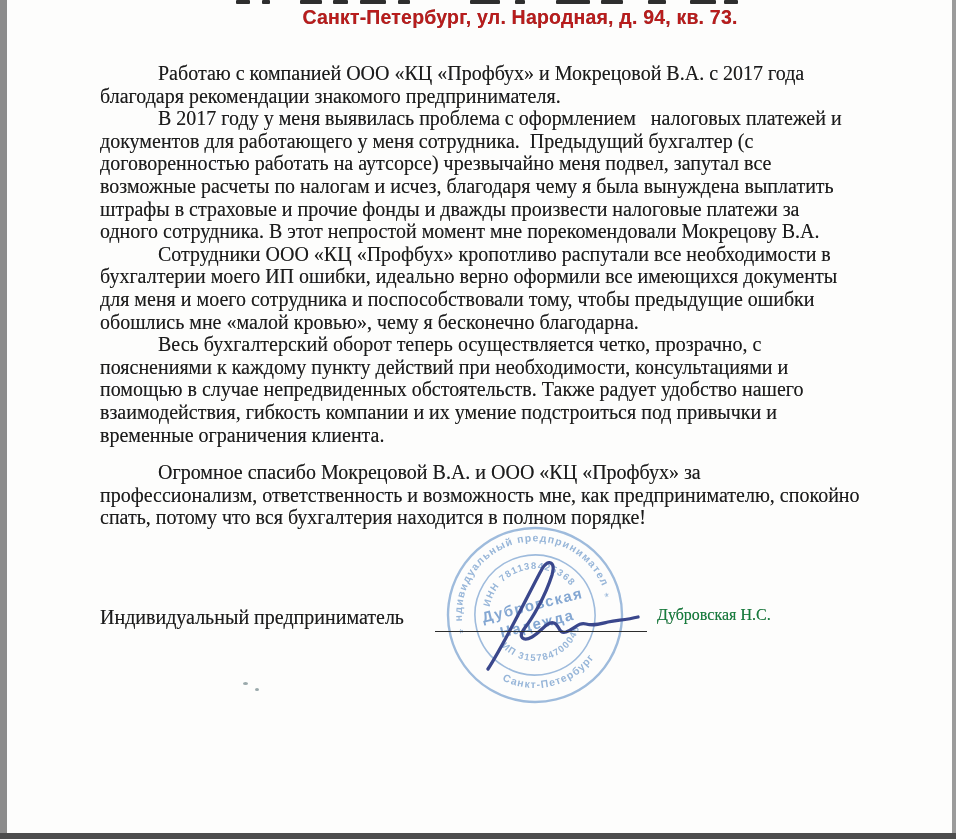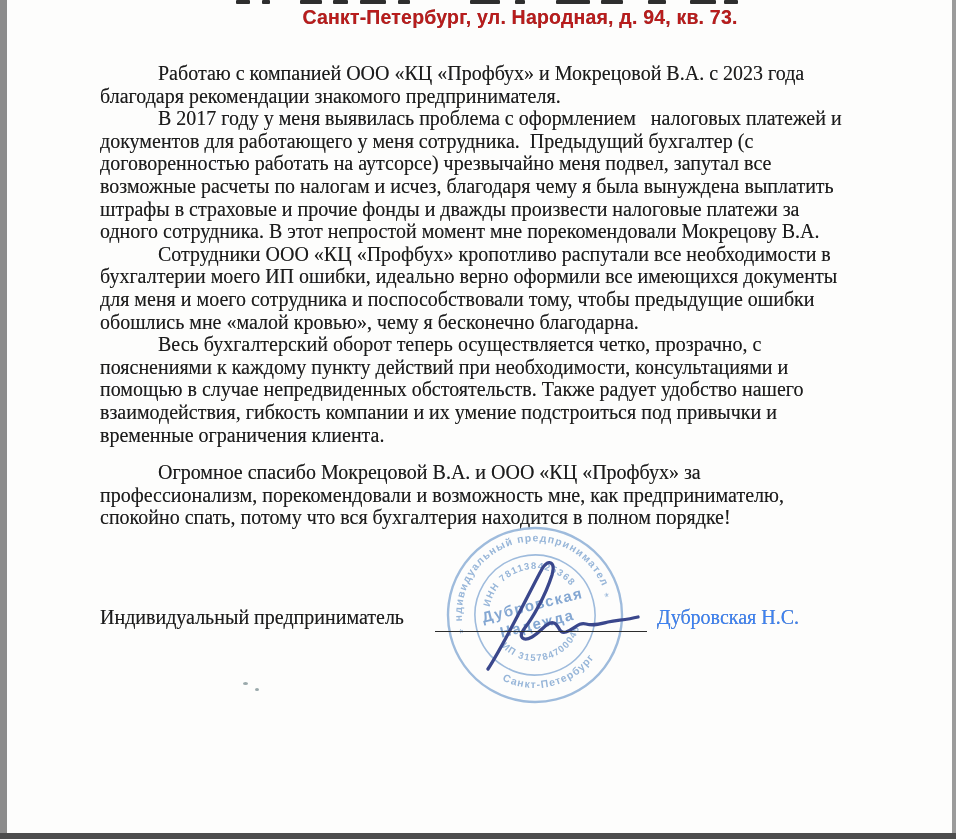--- a/index.html
+++ b/index.html
@@ -41,21 +41,21 @@
   .sign-role{
     position:absolute;left:100px;top:2px;
     font-size:20px;color:#1c1c1c;text-shadow:0 0 .6px rgba(28,28,28,.5);
   }
   .sign-line{
     position:absolute;left:435px;top:0;width:212px;height:27px;
     border-bottom:1.6px solid #2c2c2c;
   }
   .sign-name{
     position:absolute;left:657px;top:2px;
-    font-size:20px;color:#3b82f6;text-shadow:0 0 .6px rgba(28,28,28,.5);
+    font-size:16px;color:#15803d;text-shadow:0 0 .6px rgba(28,28,28,.5);
   }
 
   .stamp{
     position:absolute;left:442px;top:522px;width:186px;height:186px;
     filter:blur(.4px);opacity:.92;
   }
   .stamp text, .stamp textPath{
     font-family:"Liberation Sans","DejaVu Sans",sans-serif;
     fill:#8fb0d6;
   }
@@ -90,25 +90,25 @@
   <i style="left:556px;width:34px;"></i>
     <i style="left:601px;width:22px;"></i>
   <i style="left:648px;width:18px;"></i>
     <i style="left:690px;width:26px;"></i>
   <i style="left:724px;width:14px;"></i>
 </div>
 
 <div class="address">Санкт-Петербург, ул. Народная, д. 94, кв. 73.</div>
 
 <div class="body-text">
-  <p>Работаю с компанией ООО «КЦ «Профбух» и Мокрецовой В.А. с 2023 года благодаря рекомендации знакомого предпринимателя.</p>
+  <p>Работаю с компанией ООО «КЦ «Профбух» и Мокрецовой В.А. с 2017 года благодаря рекомендации знакомого предпринимателя.</p>
   <p>В 2017 году у меня выявилась проблема с оформлением   налоговых платежей и документов для работающего у меня сотрудника.  Предыдущий бухгалтер (с договоренностью работать на аутсорсе) чрезвычайно меня подвел, запутал все возможные расчеты по налогам и исчез, благодаря чему я была вынуждена выплатить штрафы в страховые и прочие фонды и дважды произвести налоговые платежи за одного сотрудника. В этот непростой момент мне порекомендовали Мокрецову В.А.</p>
   <p>Сотрудники ООО «КЦ «Профбух» кропотливо распутали все необходимости в бухгалтерии моего ИП ошибки, идеально верно оформили все имеющихся документы для меня и моего сотрудника и поспособствовали тому, чтобы предыдущие ошибки обошлись мне «малой кровью», чему я бесконечно благодарна.</p>
   <p>Весь бухгалтерский оборот теперь осуществляется четко, прозрачно, с пояснениями к каждому пункту действий при необходимости, консультациями и помощью в случае непредвиденных обстоятельств. Также радует удобство нашего взаимодействия, гибкость компании и их умение подстроиться под привычки и временные ограничения клиента.</p>
-  <p class="closing">Огромное спасибо Мокрецовой В.А. и ООО «КЦ «Профбух» за профессионализм, порекомендовали и возможность мне, как предпринимателю, спокойно спать, потому что вся бухгалтерия находится в полном порядке!</p>
+  <p class="closing">Огромное спасибо Мокрецовой В.А. и ООО «КЦ «Профбух» за профессионализм, ответственность и возможность мне, как предпринимателю, спокойно спать, потому что вся бухгалтерия находится в полном порядке!</p>
 </div>
 
 <svg class="stamp" viewBox="0 0 186 186">
   <g transform="rotate(-14 93 93)">
     <circle cx="93" cy="93" r="87" fill="none" stroke="#97b6da" stroke-width="2.4"></circle>
     <circle cx="93" cy="93" r="60" fill="none" stroke="#97b6da" stroke-width="1.6"></circle>
     <defs>
       <path id="arcOuterTop" d="M 21,80.3 A 73,73 0 0 1 165,80.3" fill="none"></path>
       <path id="arcOuterBottom" d="M 24.4,118 A 73,73 0 0 0 161.6,118" fill="none"></path>
       <path id="arcInnerTop" d="M 51.3,73.6 A 46,46 0 0 1 134.7,73.6" fill="none"></path>

